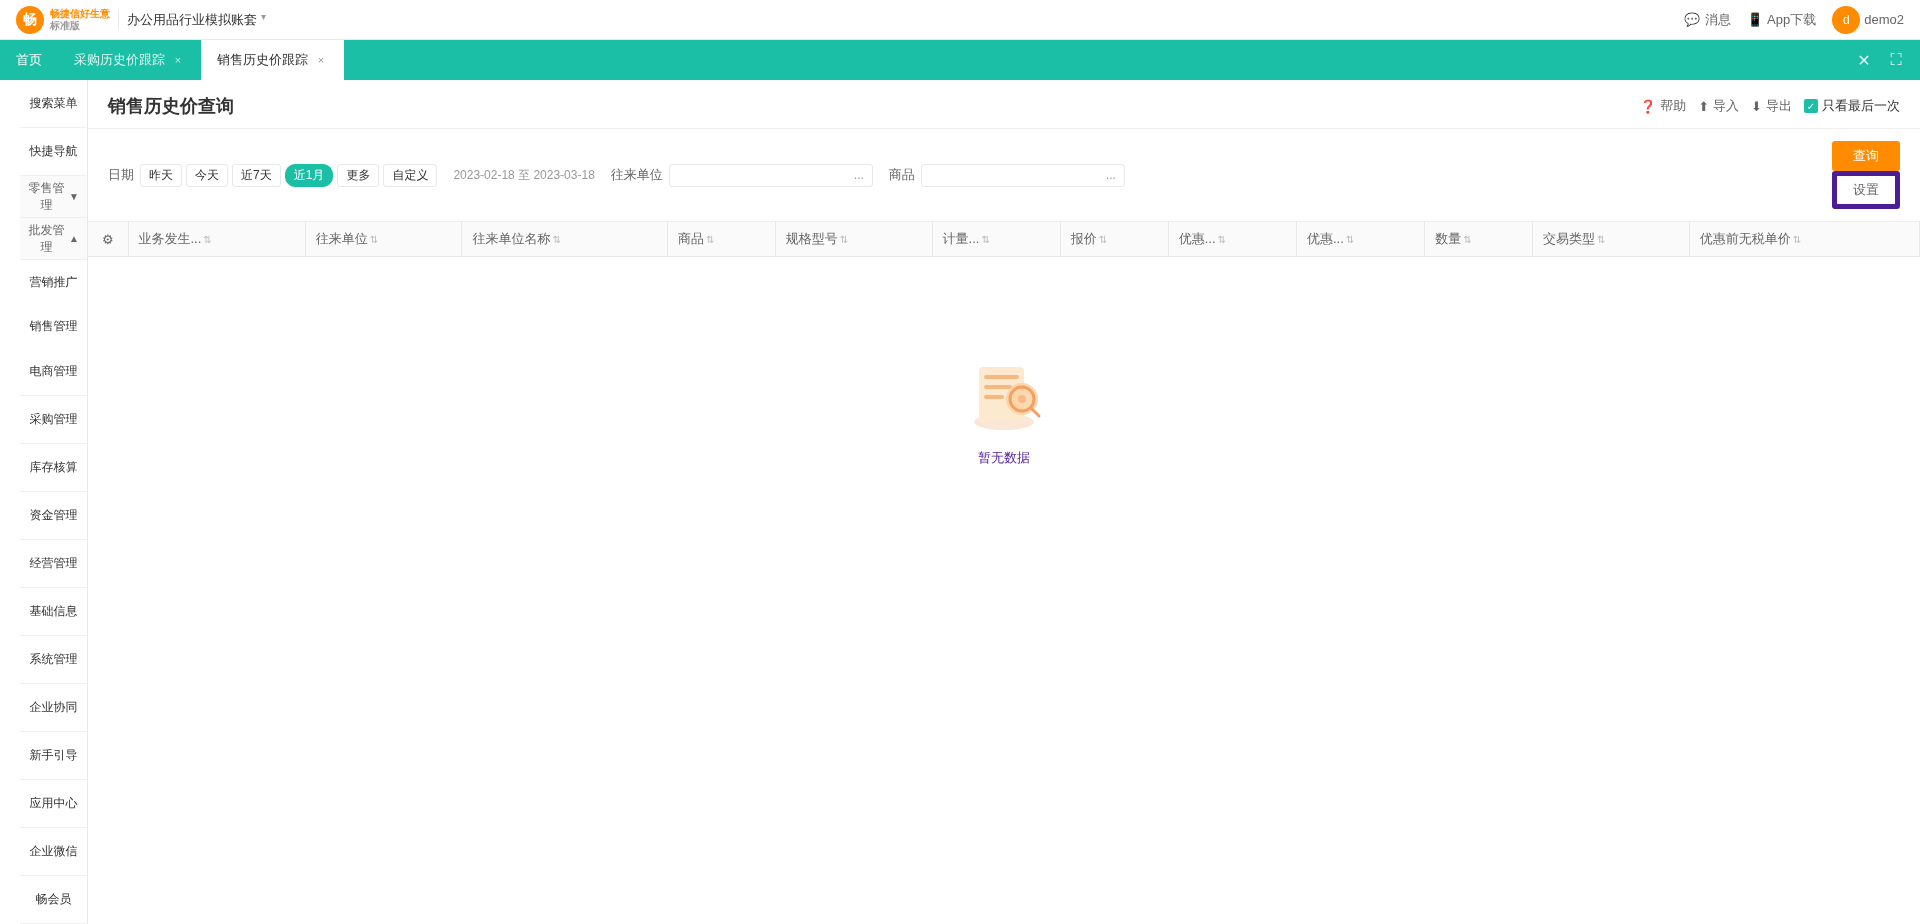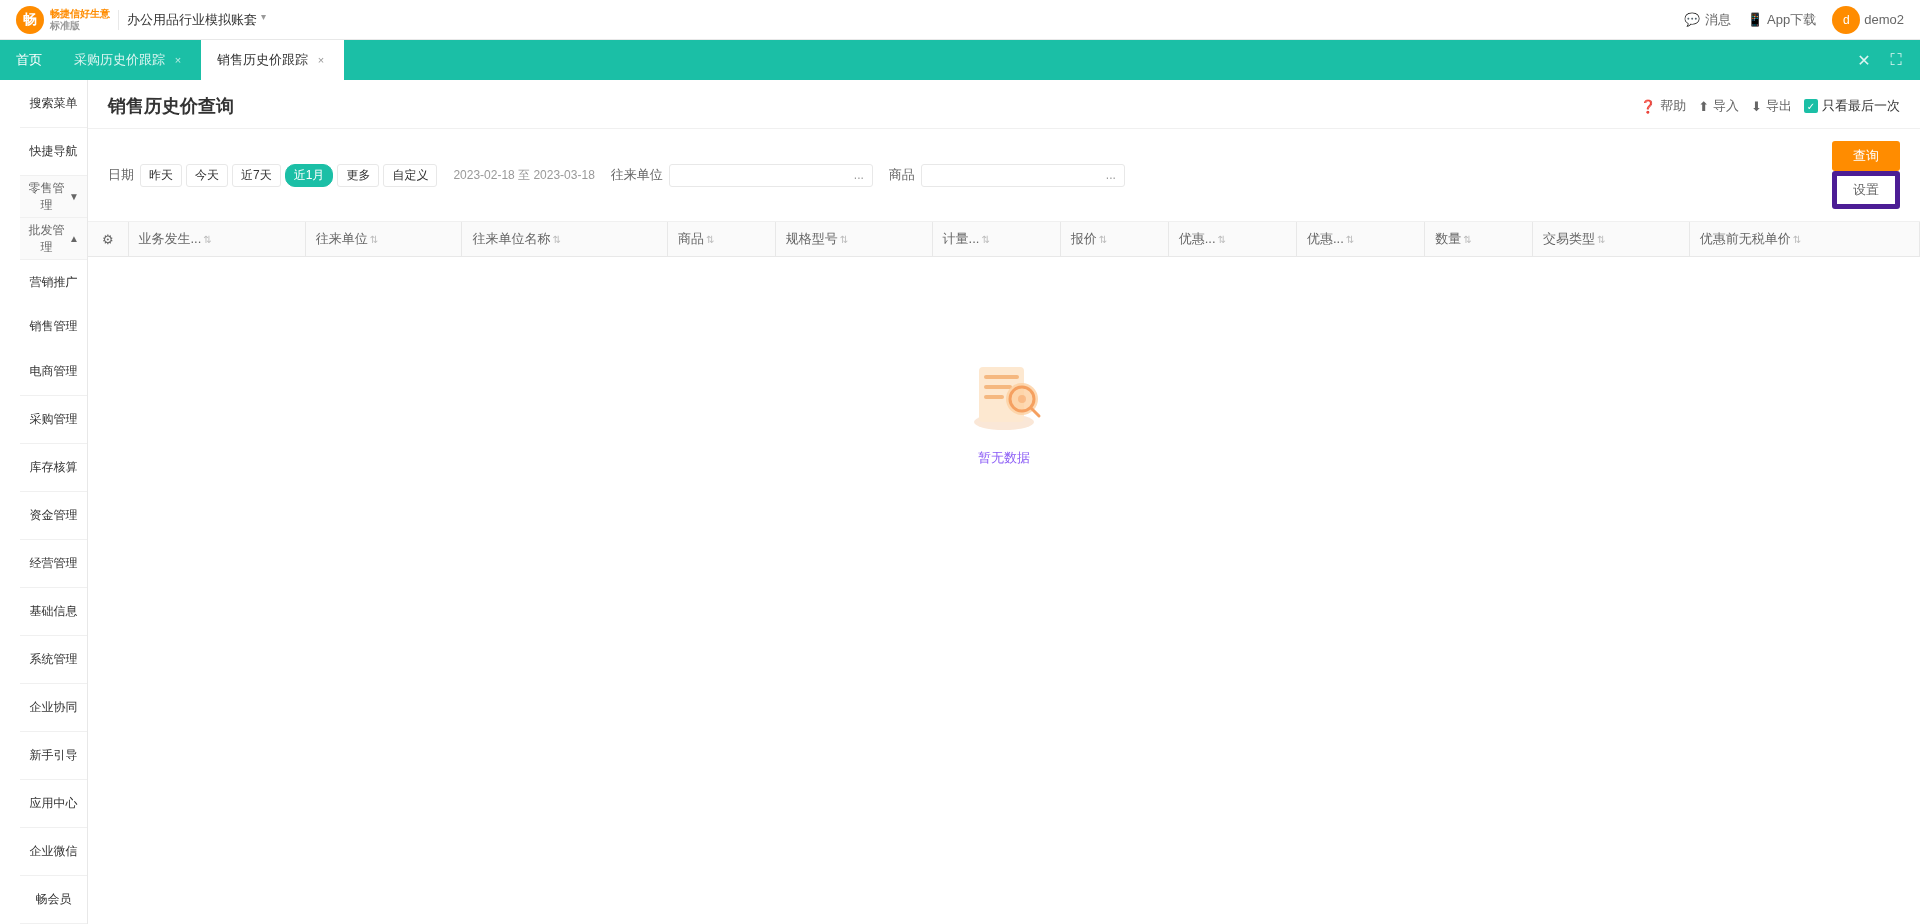--- a/index.html
+++ b/index.html
@@ -391,21 +391,21 @@
       padding: 80px 0;
       color: #999;
     }
     .empty-icon {
       width: 100px;
       height: 100px;
       margin-bottom: 12px;
     }
     .empty-text {
       font-size: 13px;
-      color: #8b5cf6;
+      color: #4c1d95;
     }
   </style>
 </head>
 <body>
 
 <div class="top-bar">
   <div class="top-bar-left">
     <div class="logo-area">
       <div class="logo-icon">畅</div>
       <div style="display:flex;flex-direction:column;">

